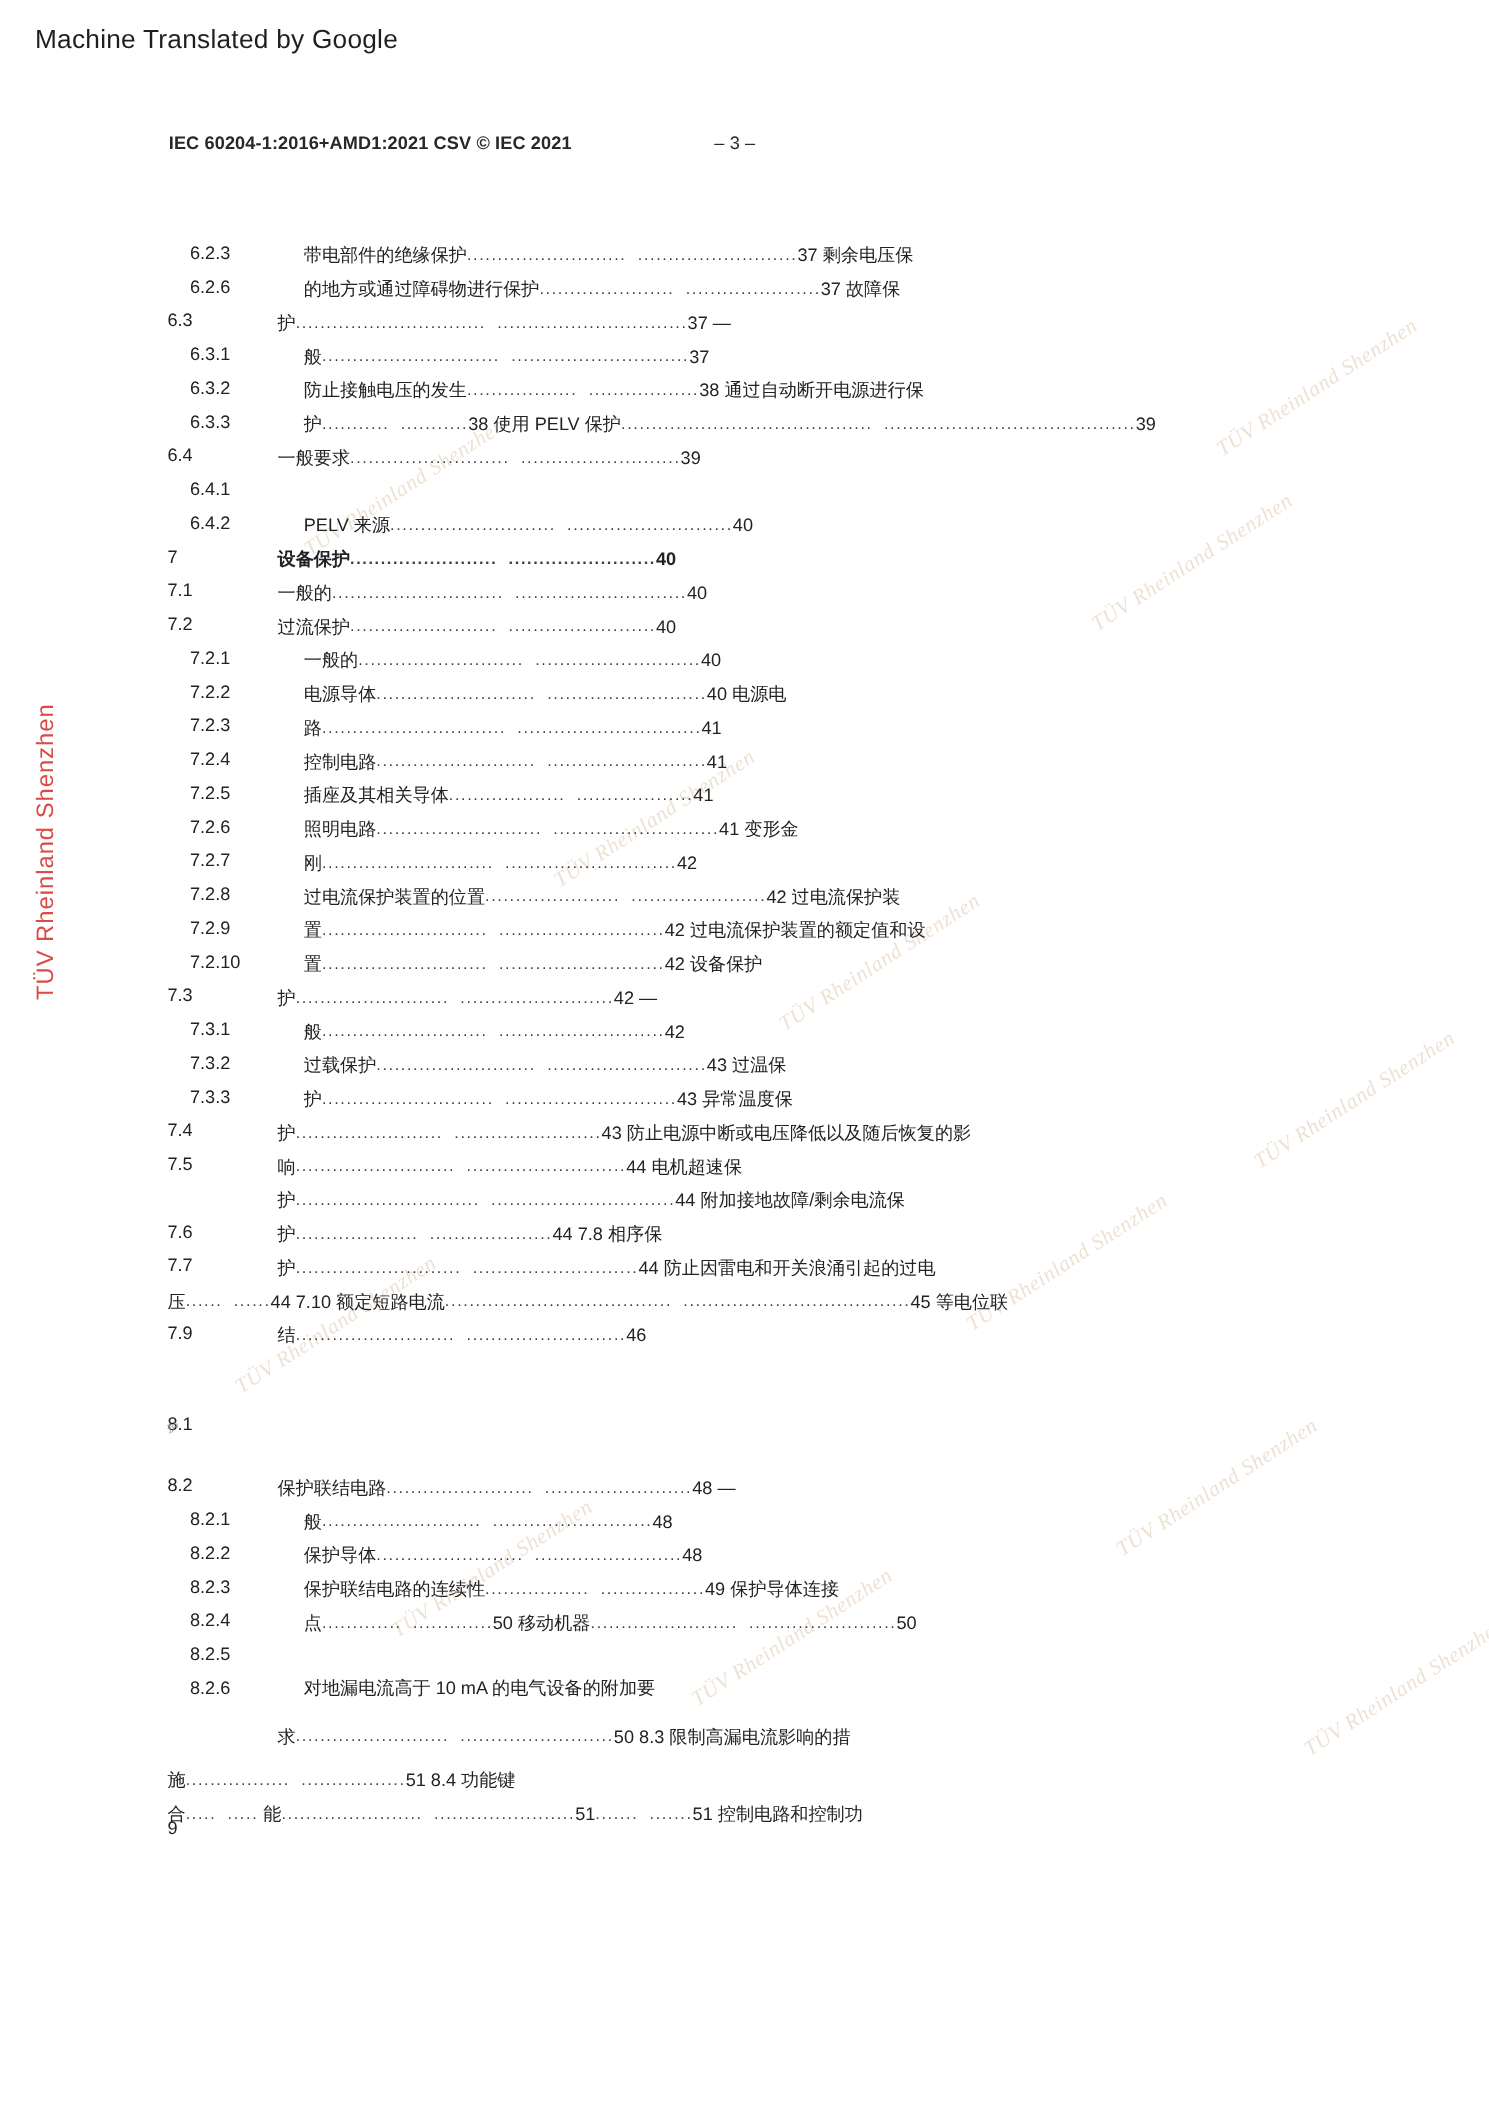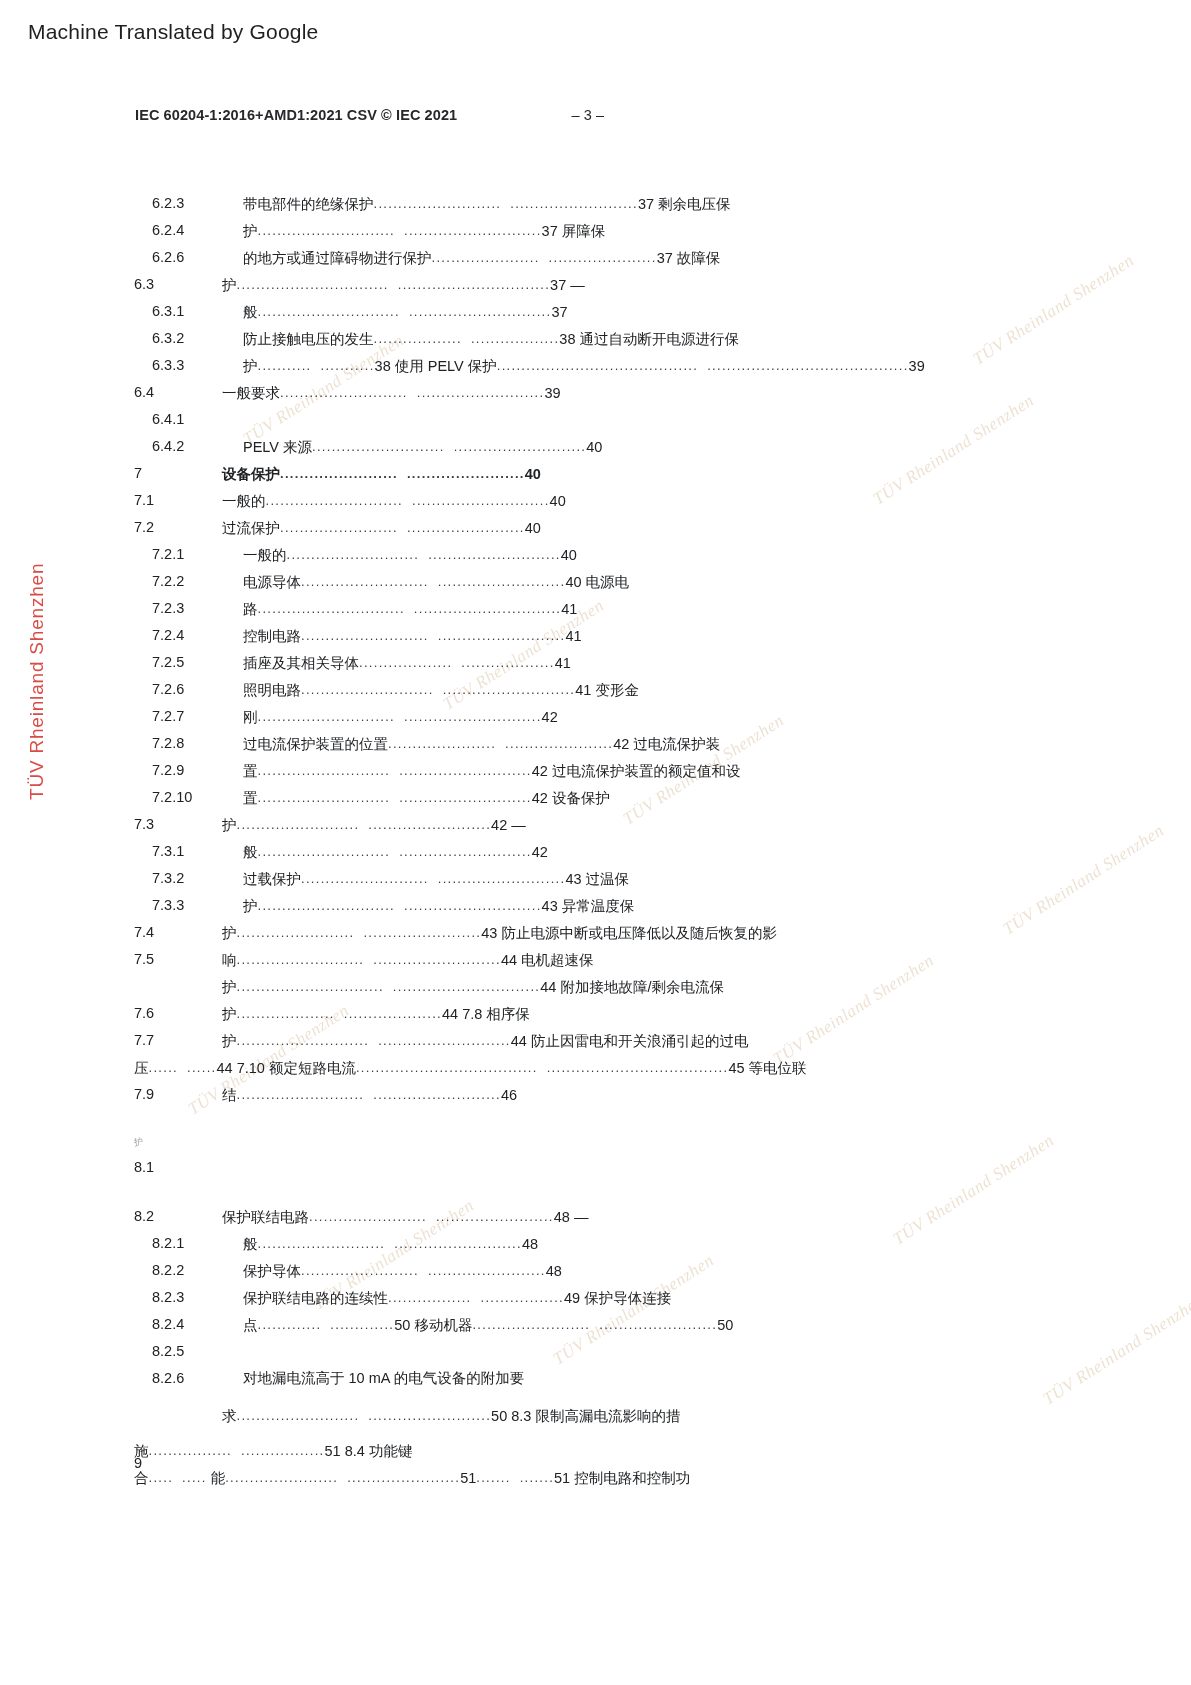--- a/index.html
+++ b/index.html
@@ -162,24 +162,20 @@
   <span class="hdr-ref">IEC 60204-1:2016+AMD1:2021 CSV © IEC 2021</span>
   <span class="hdr-page">– 3 –</span>
 </div>
 
 <div id="toc">
     <div class="toc-row lvl2">
       <span class="num">6.2.3</span>
       <span class="txt"><span>带电部件的绝缘保护</span><span class="dots">..........................</span><span class="gap"></span><span class="dots">..........................</span><span class="pg">37</span><span class="tail"> 剩余电压保</span></span>
     </div>
     <div class="toc-row lvl2">
-      <span class="num">6.2.4</span>
-      <span class="txt"><span>护</span><span class="dots">............................</span><span class="gap"></span><span class="dots">............................</span><span class="pg">37</span><span class="tail"> 屏障保</span></span>
-    </div>
-    <div class="toc-row lvl2">
       <span class="num">6.2.6</span>
       <span class="txt"><span>的地方或通过障碍物进行保护</span><span class="dots">......................</span><span class="gap"></span><span class="dots">......................</span><span class="pg">37</span><span class="tail"> 故障保</span></span>
     </div>
     <div class="toc-row lvl1">
       <span class="num">6.3</span>
       <span class="txt"><span>护</span><span class="dots">...............................</span><span class="gap"></span><span class="dots">...............................</span><span class="pg">37</span><span class="tail"> —</span></span>
     </div>
     <div class="toc-row lvl2">
       <span class="num">6.3.1</span>
       <span class="txt"><span>般</span><span class="dots">.............................</span><span class="gap"></span><span class="dots">.............................</span><span class="pg">37</span></span>

